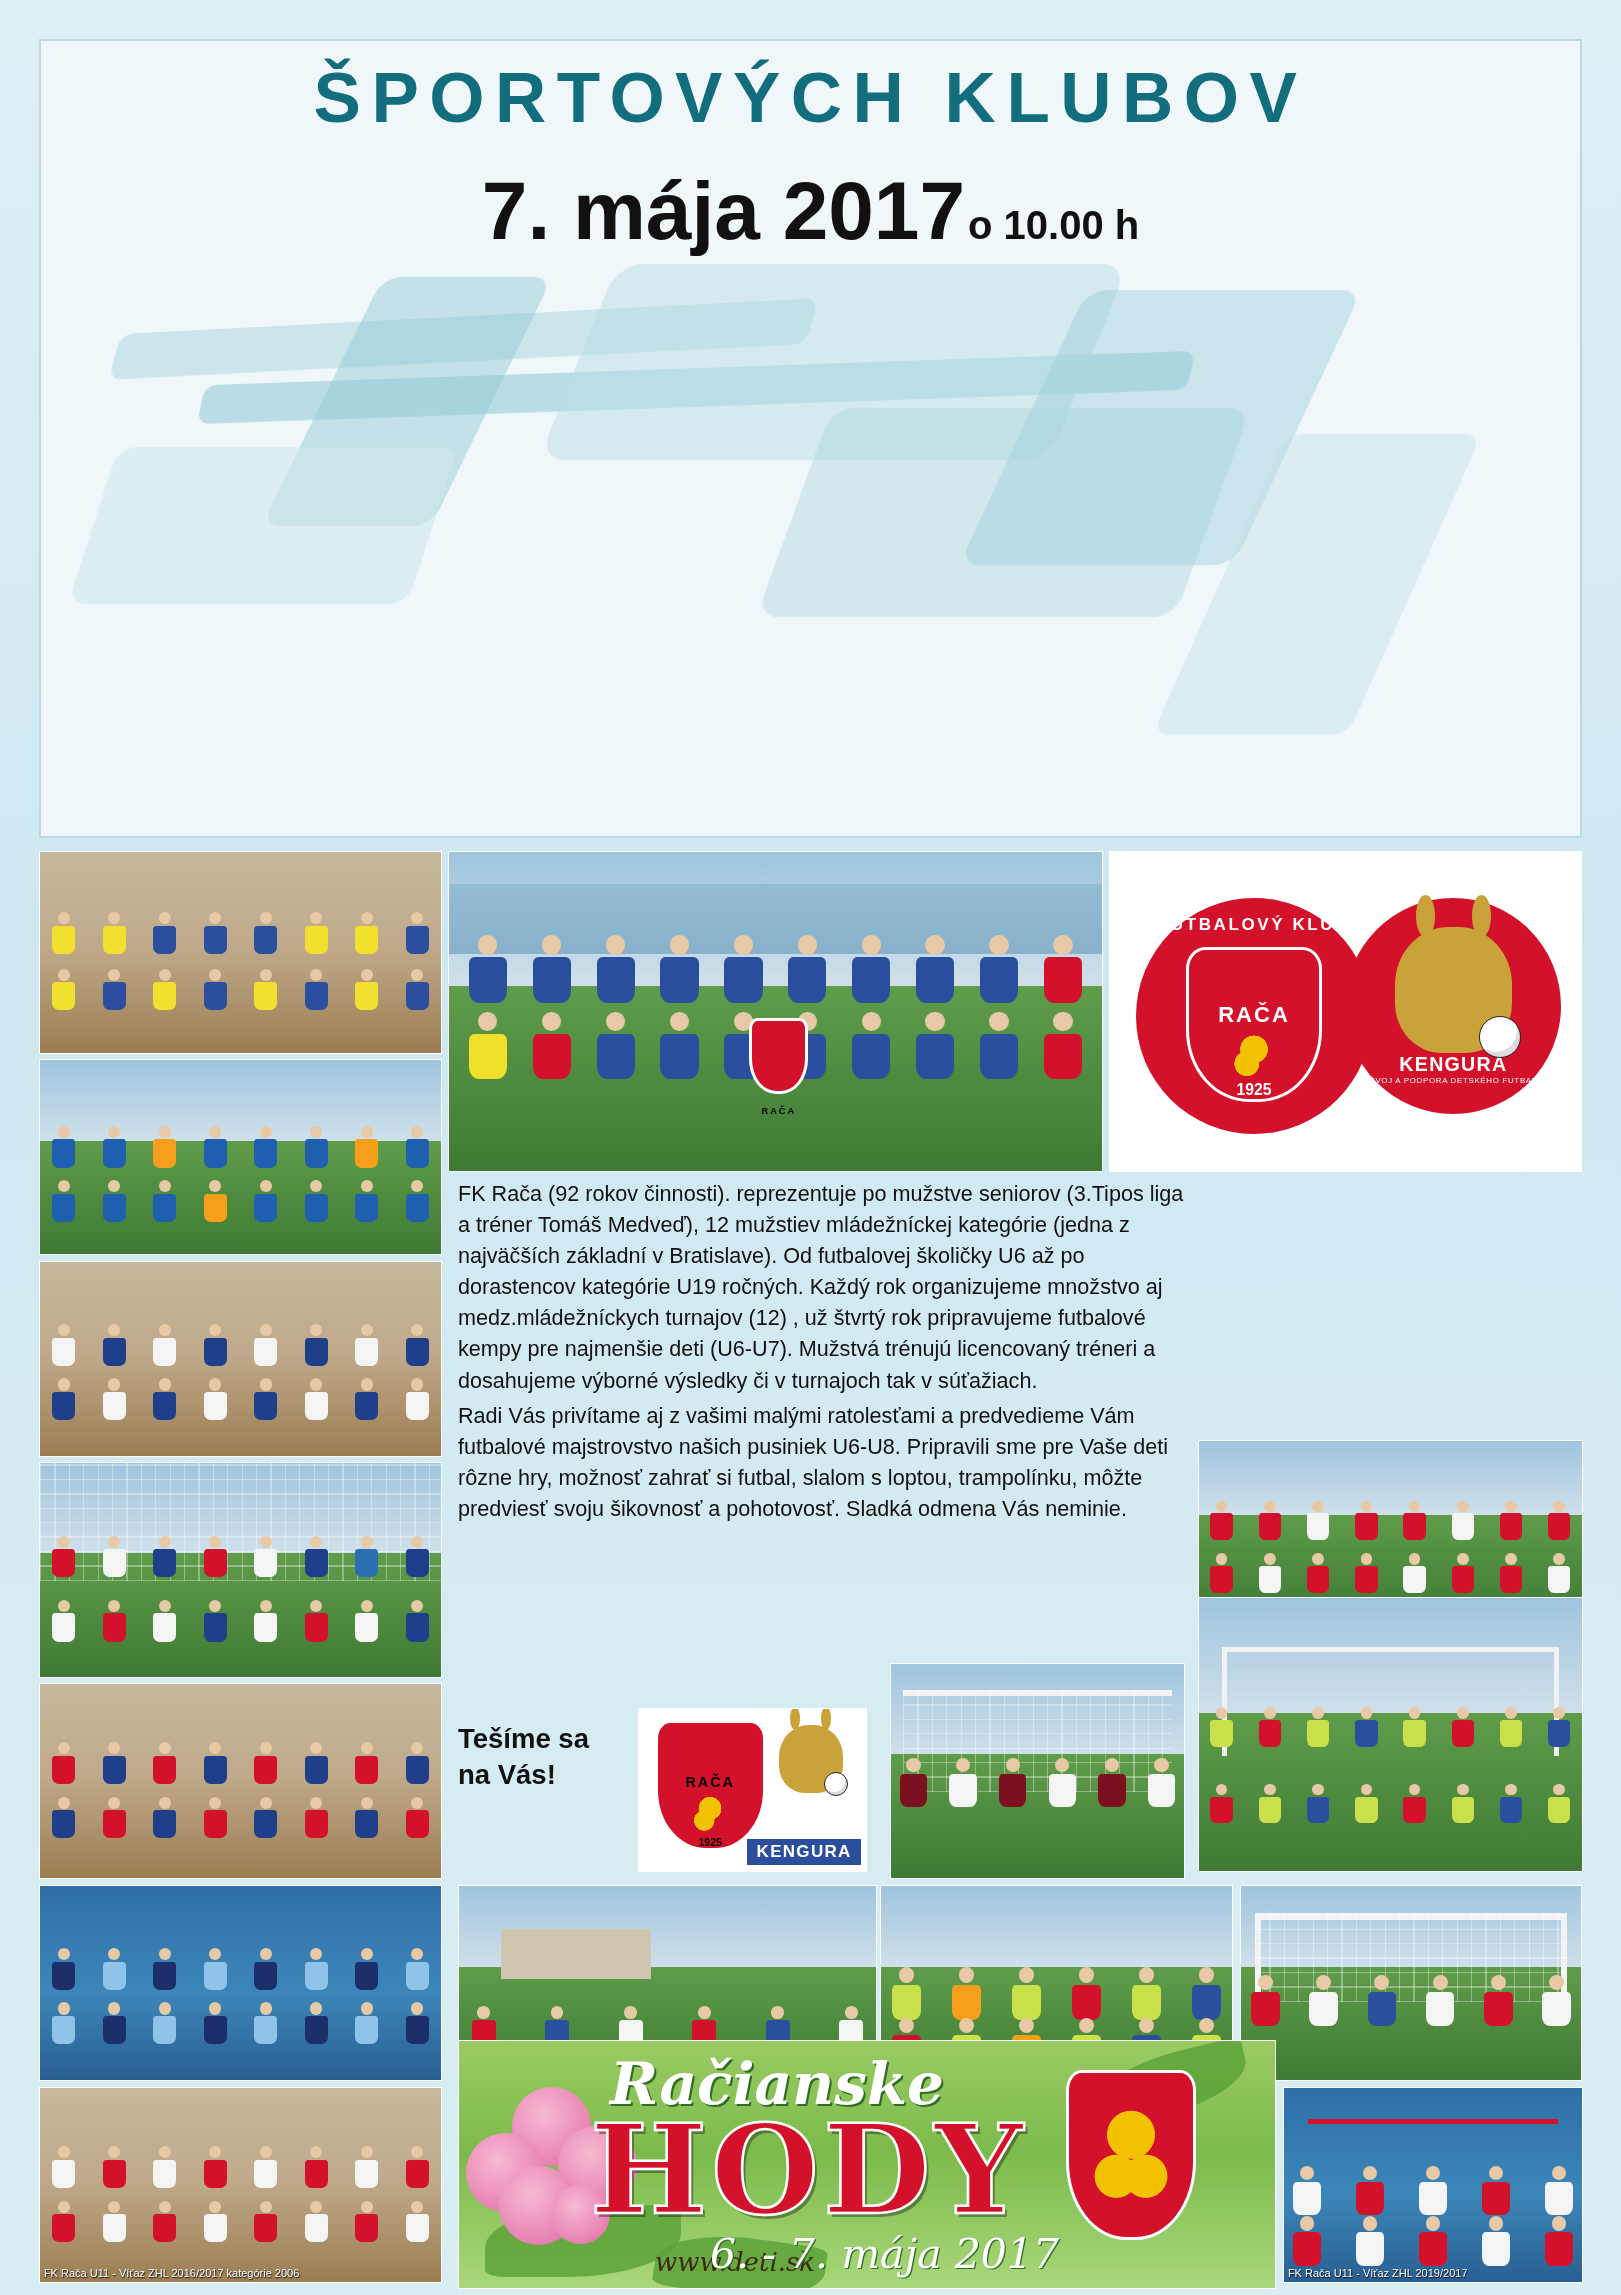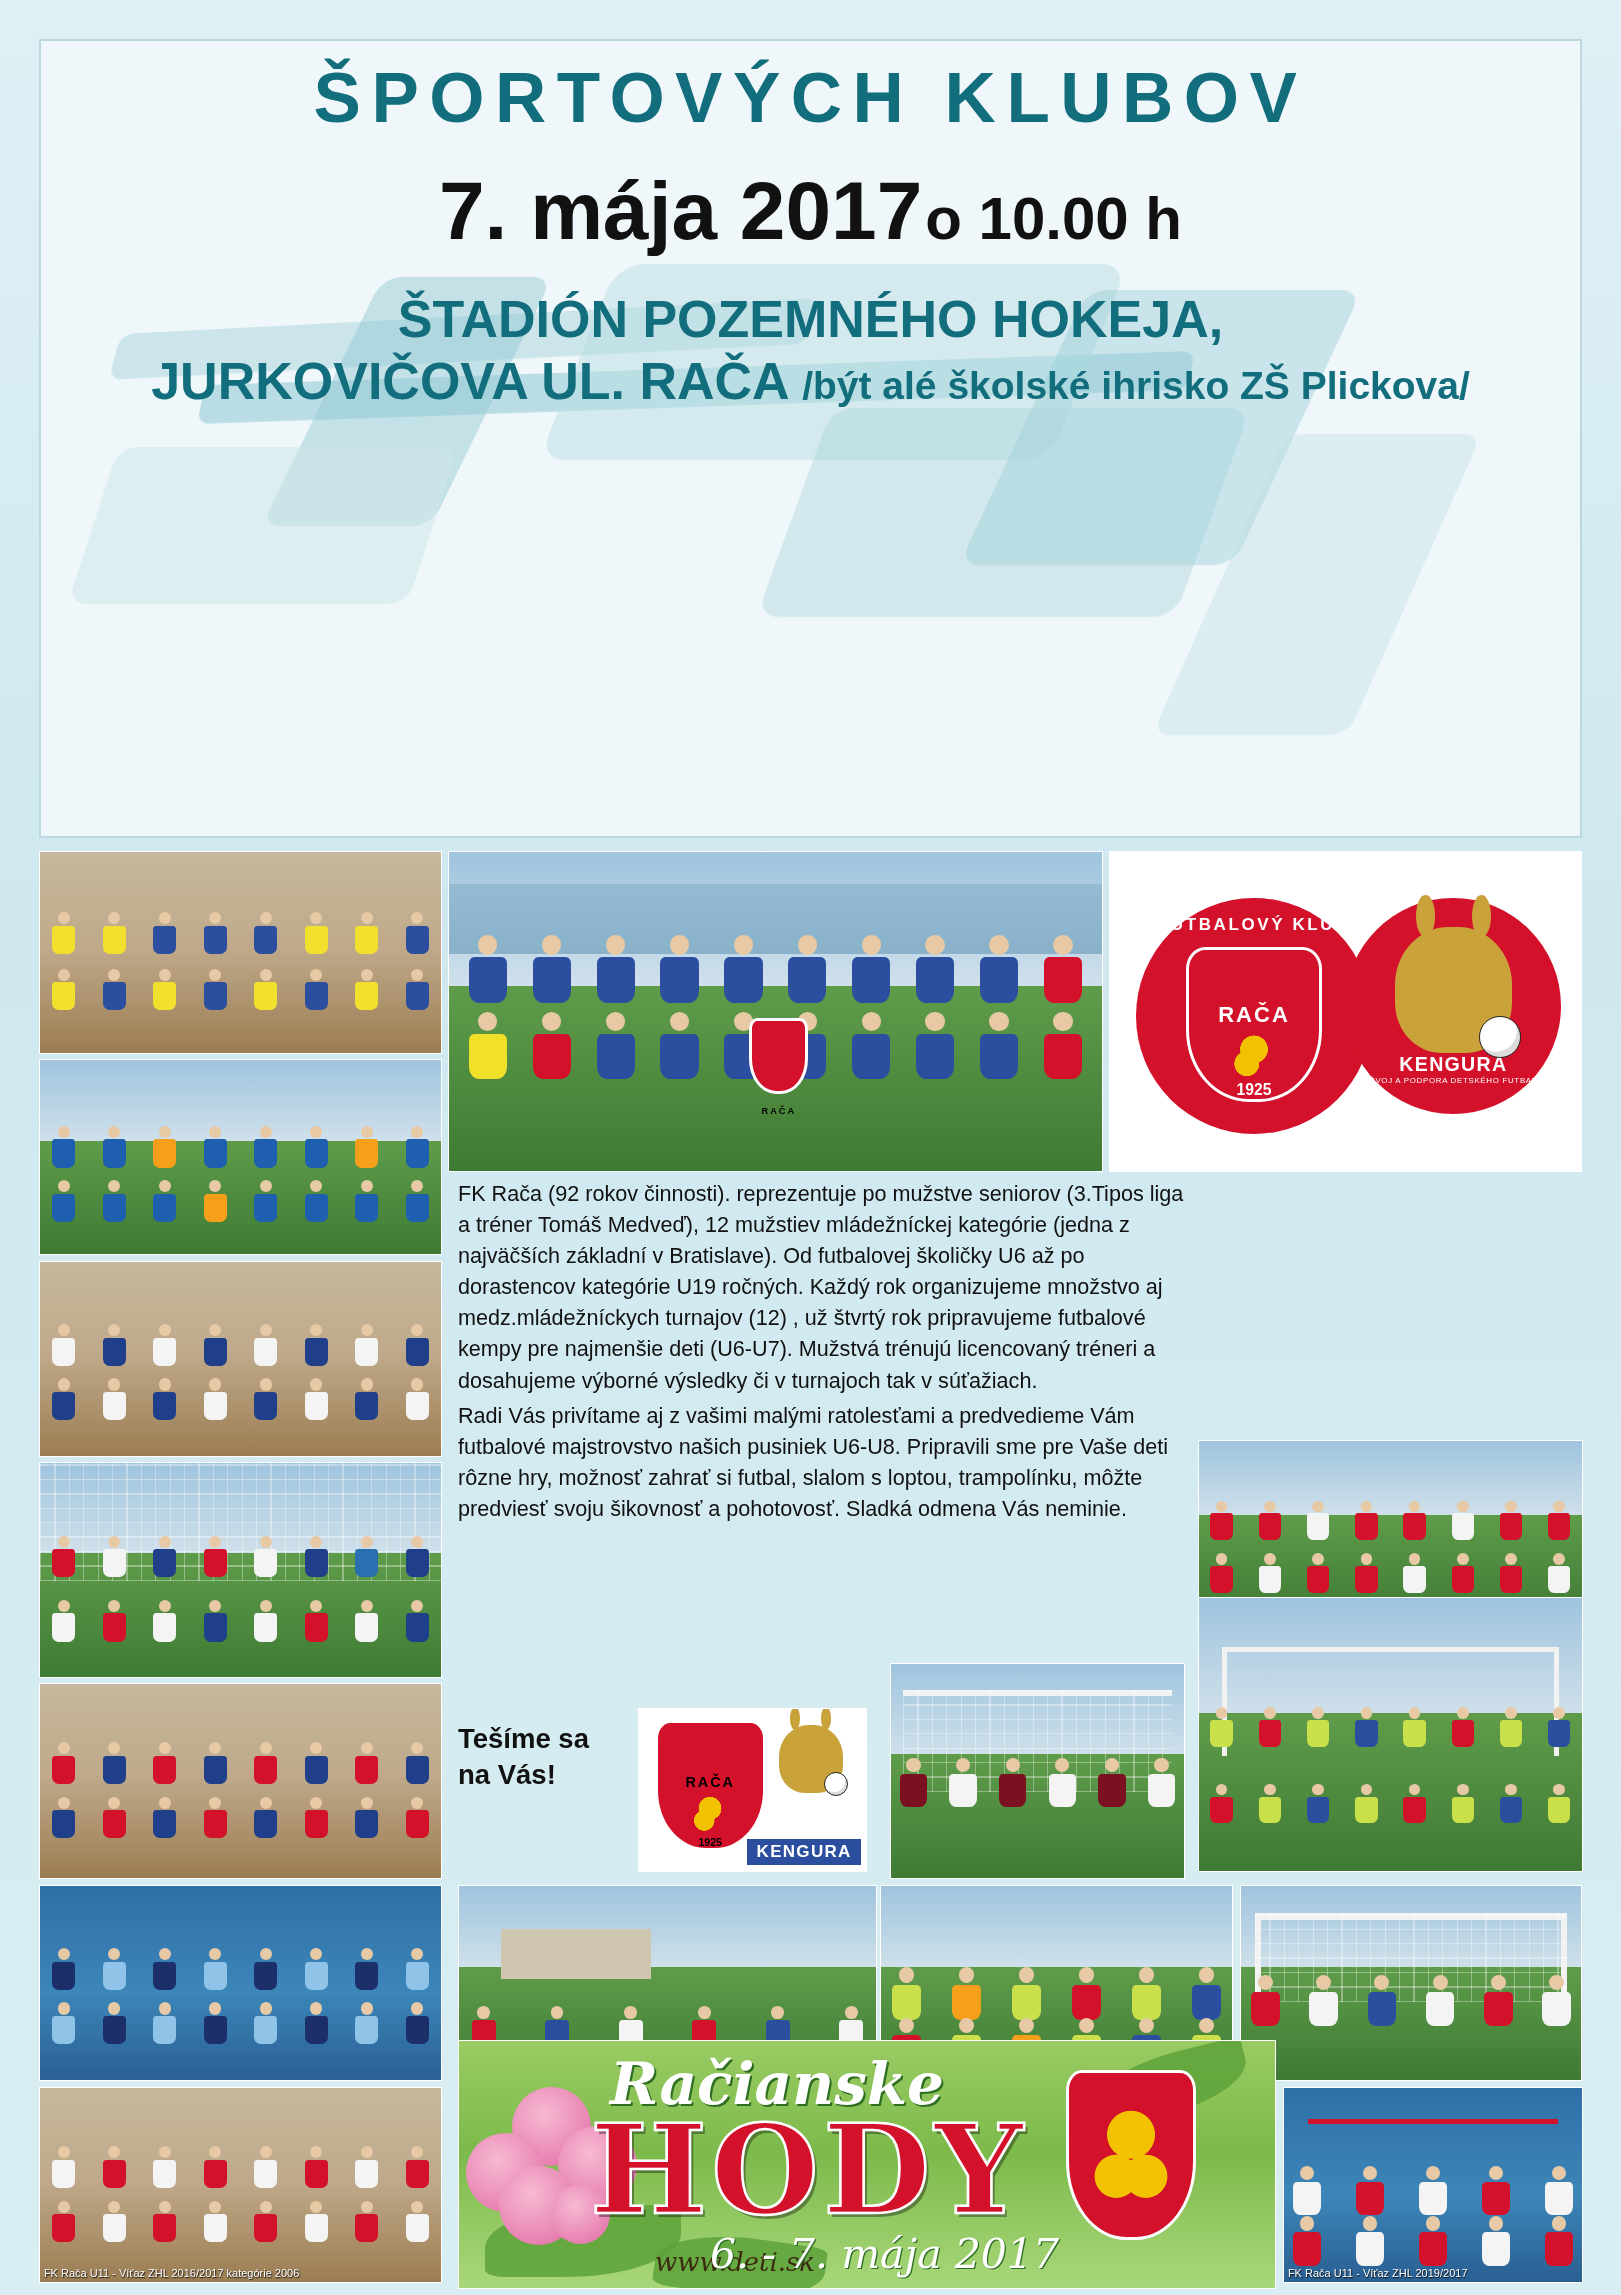--- a/index.html
+++ b/index.html
@@ -70,21 +70,21 @@
     margin-top:22px;
     text-shadow:1.3px 2px 0 rgba(255,255,255,.45);
   }
   .dateline {
     text-align:center;
     margin-top:26px;
     color:#111;
     white-space:nowrap;
   }
   .dateline .big { font-size:82px; font-weight:bold; }
-  .dateline .small { font-size:60px; font-weight:bold; }
+  .dateline .small { font-size:40px; font-weight:bold; }
   .venue {
     margin-top:30px;
     text-align:center;
     color:#126d7d;
     font-weight:bold;
     font-size:52px;
     line-height:1.2;
   }
   .venue .note { font-size:39px; font-weight:bold; color:#126d7d; }
 
@@ -273,27 +273,20 @@
     <div class="brush b6"></div>
     <div class="brush b7"></div>
     <div class="brush b8"></div>
 
     <div class="hdr-inner">
       <div class="line2">ŠPORTOVÝCH  KLUBOV</div>
       <div class="dateline">
         <span class="big">7. mája 2017</span>
         <span class="small">o 10.00 h</span>
       </div>
-      <div class="venue">
-        <div>ŠTADIÓN POZEMNÉHO HOKEJA,</div>
-        <div>
-          <span>JURKOVIČOVA UL. RAČA</span>
-          <span class="note">/být alé školské ihrisko ZŠ Plickova/</span>
-        </div>
-      </div>
     </div>
   </div>
 
   <div class="ph" style="left:39px; top:851px; width:403px; height:203px;">
     <div class="hall"></div>
     <div class="row" style="top:30%;">
       <div class="pl">
           <i></i>
           <b style="background:#f2e02e;"></b>
         </div>

